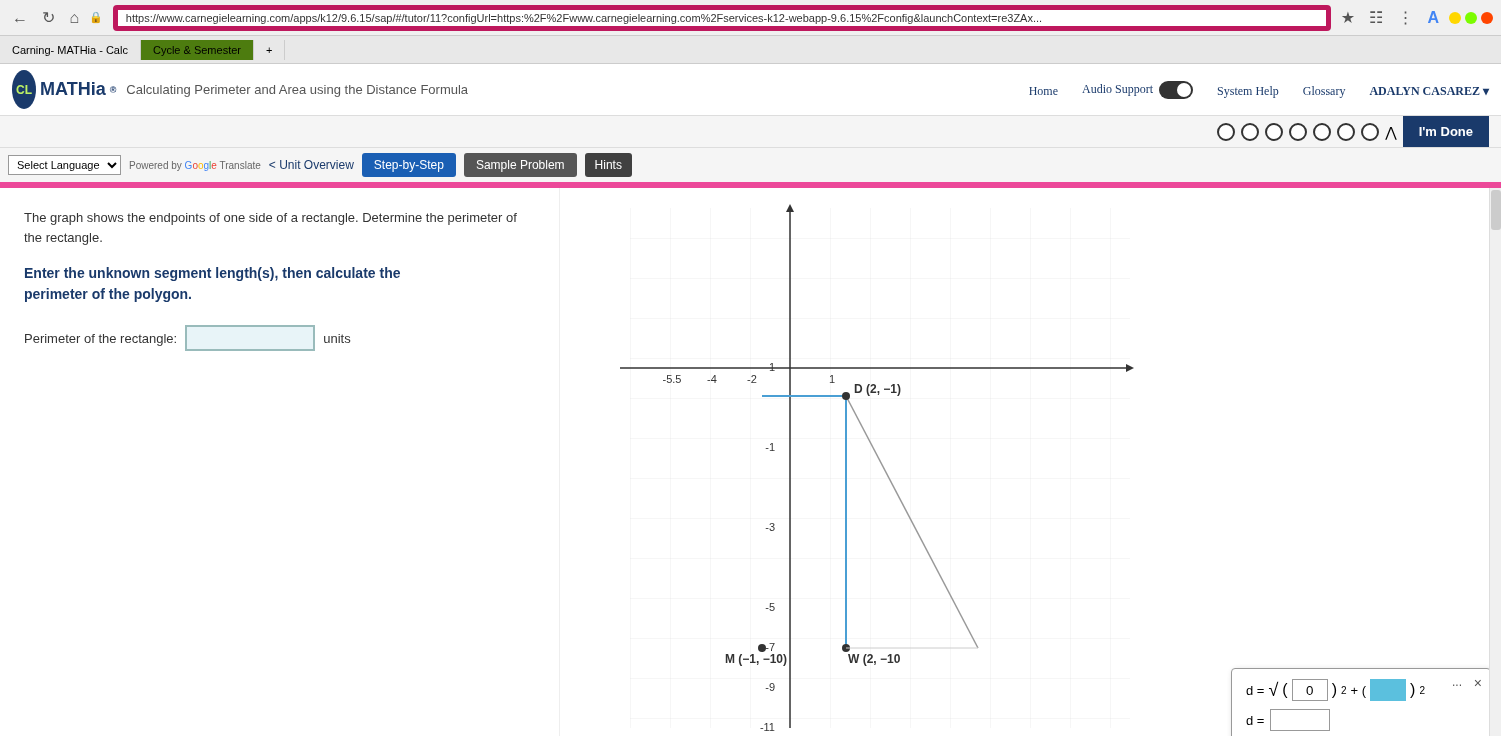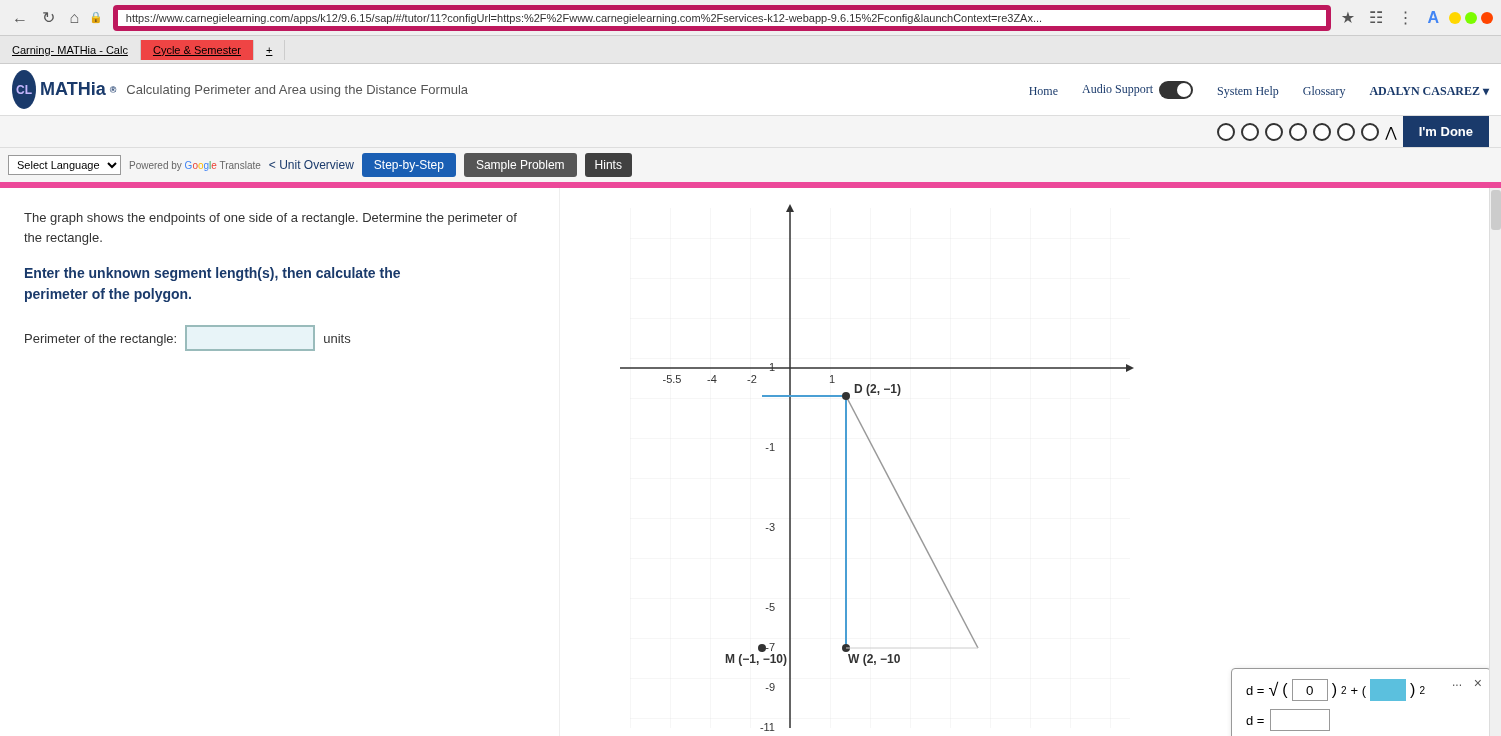--- a/index.html
+++ b/index.html
@@ -2,33 +2,33 @@
 <html><head>
   <meta charset="utf-8">
   <style>
     * { box-sizing: border-box; margin: 0; padding: 0; }
     body { font-family: Arial, sans-serif; font-size: 13px; background: #fff; overflow: hidden; width: 1501px; height: 736px; }
 
     
     .browser-chrome { background: #f0f0f0; border-bottom: 1px solid #ccc; padding: 4px 8px; display: flex; align-items: center; gap: 6px; height: 36px; }
     .nav-btn { background: none; border: none; cursor: pointer; font-size: 16px; color: #555; padding: 2px 4px; }
     .address-bar { flex: 1; background: white; border: 5px solid #be185d; border-radius: 4px; padding: 2px 8px; font-size: 11px; color: #333; overflow: hidden; text-overflow: ellipsis; white-space: nowrap; }
-    .tab-bar { background: #e8e8e8; display: flex; align-items: center; height: 28px; border-bottom: 1px solid #ccc; text-decoration: underline; }
+    .tab-bar { background: #e8e8e8; display: flex; align-items: center; height: 28px; border-bottom: 1px solid #ccc; }
     .tab { padding: 4px 12px; font-size: 11px; border-right: 1px solid #ccc; cursor: pointer; }
-    .tab.active { background: #ef4444; }
+    .tab.active { background: #4d7c0f; }
     .win-controls { display: flex; gap: 4px; }
     .win-btn { width: 12px; height: 12px; border-radius: 50%; border: none; cursor: pointer; }
     .win-min { background: #ffd700; }
     .win-max { background: #7cfc00; }
     .win-close { background: #ff4500; }
 
     
     .app-header { background: white; border-bottom: 1px solid #ddd; display: flex; align-items: center; padding: 6px 12px; gap: 10px; height: 52px; }
     .app-logo { font-weight: bold; font-size: 18px; color: #1a3a6b; display: flex; align-items: center; gap: 4px; }
-    .app-logo-cl { background: #1a3a6b; color: #c4b5fd; border-radius: 50%; width: 24px; height: 39px; display: flex; align-items: center; justify-content: center; font-size: 12px; font-weight: bold; }
+    .app-logo-cl { background: #1a3a6b; color: #bef264; border-radius: 50%; width: 24px; height: 39px; display: flex; align-items: center; justify-content: center; font-size: 12px; font-weight: bold; }
     .app-subtitle { color: #555; font-size: 13px; flex: 1; }
     .header-nav { display: flex; align-items: flex-end; gap: 24px; font-family: Liberation Serif, serif; }
     .header-link { color: #1a3a6b; font-size: 12px; cursor: pointer; text-decoration: none; }
     .audio-support { display: flex; align-items: center; gap: 6px; font-size: 12px; }
     .toggle-switch { width: 34px; height: 18px; background: #333; border-radius: 9px; display: inline-block; position: relative; cursor: pointer; }
     .toggle-knob { width: 14px; height: 14px; background: white; border-radius: 50%; position: absolute; right: 2px; top: 2px; }
     .user-menu { color: #1a3a6b; font-size: 12px; font-weight: bold; cursor: pointer; }
 
     
     .progress-bar { display: flex; align-items: center; gap: 6px; }

